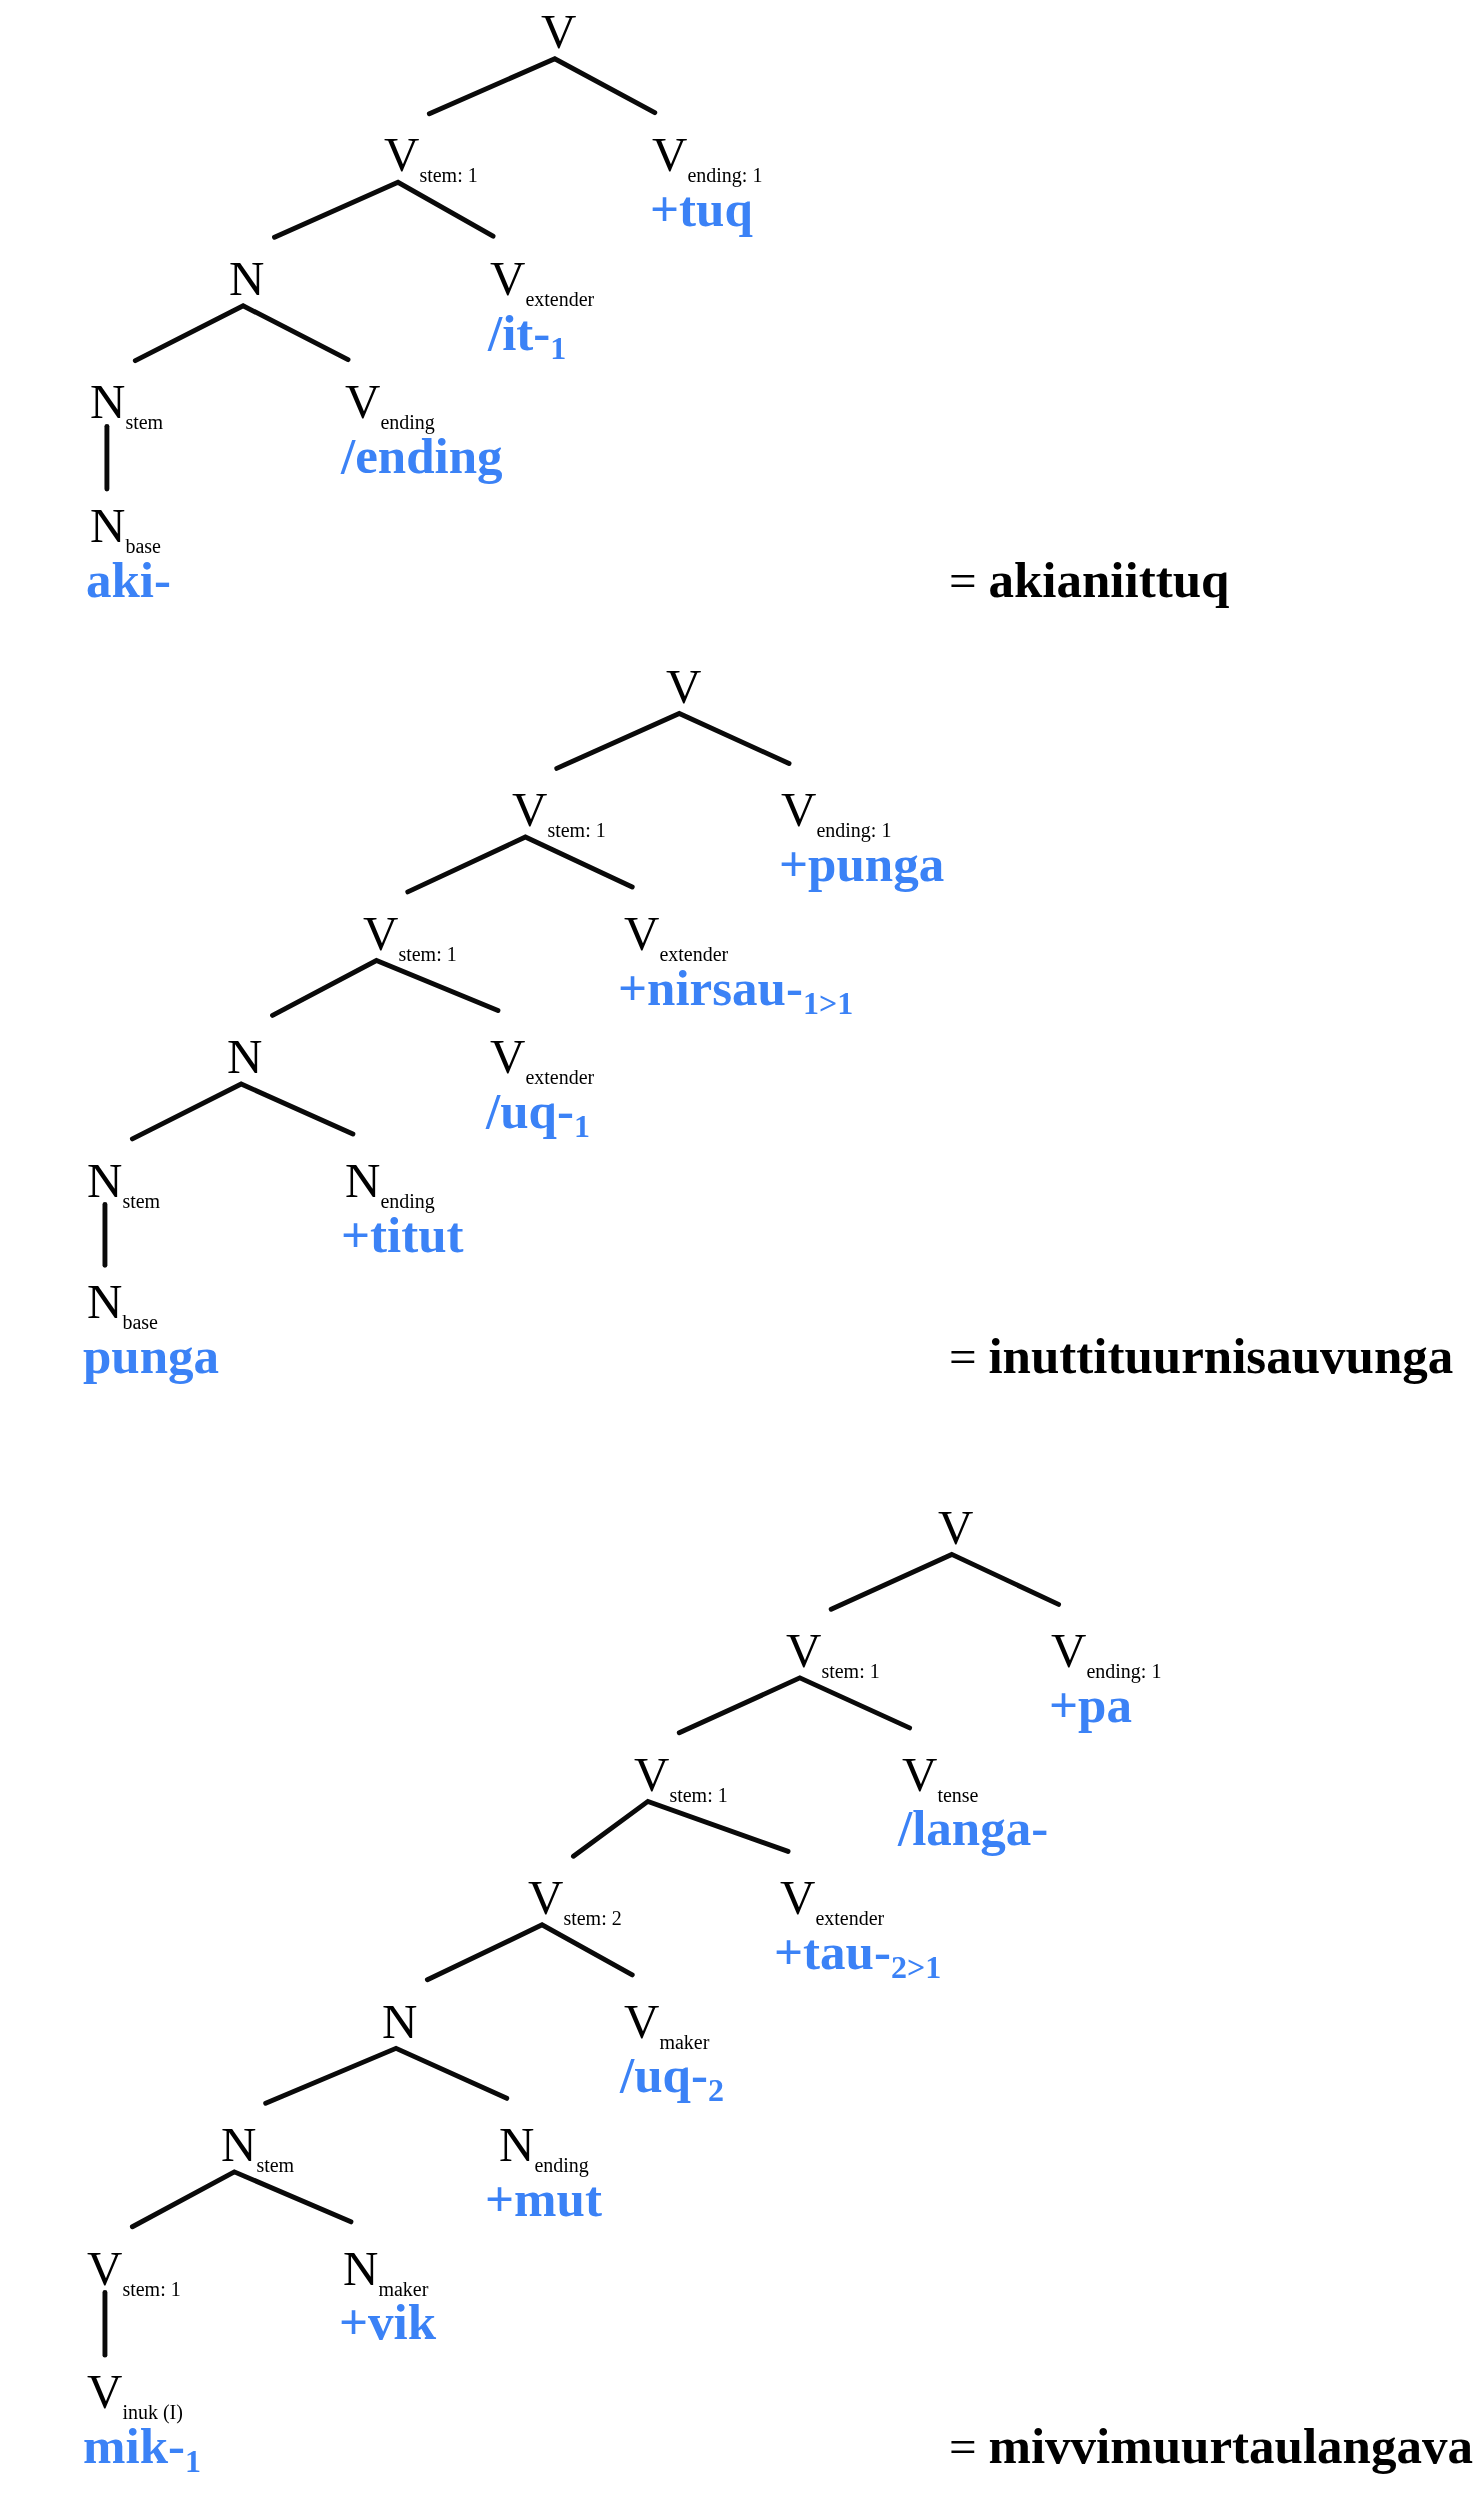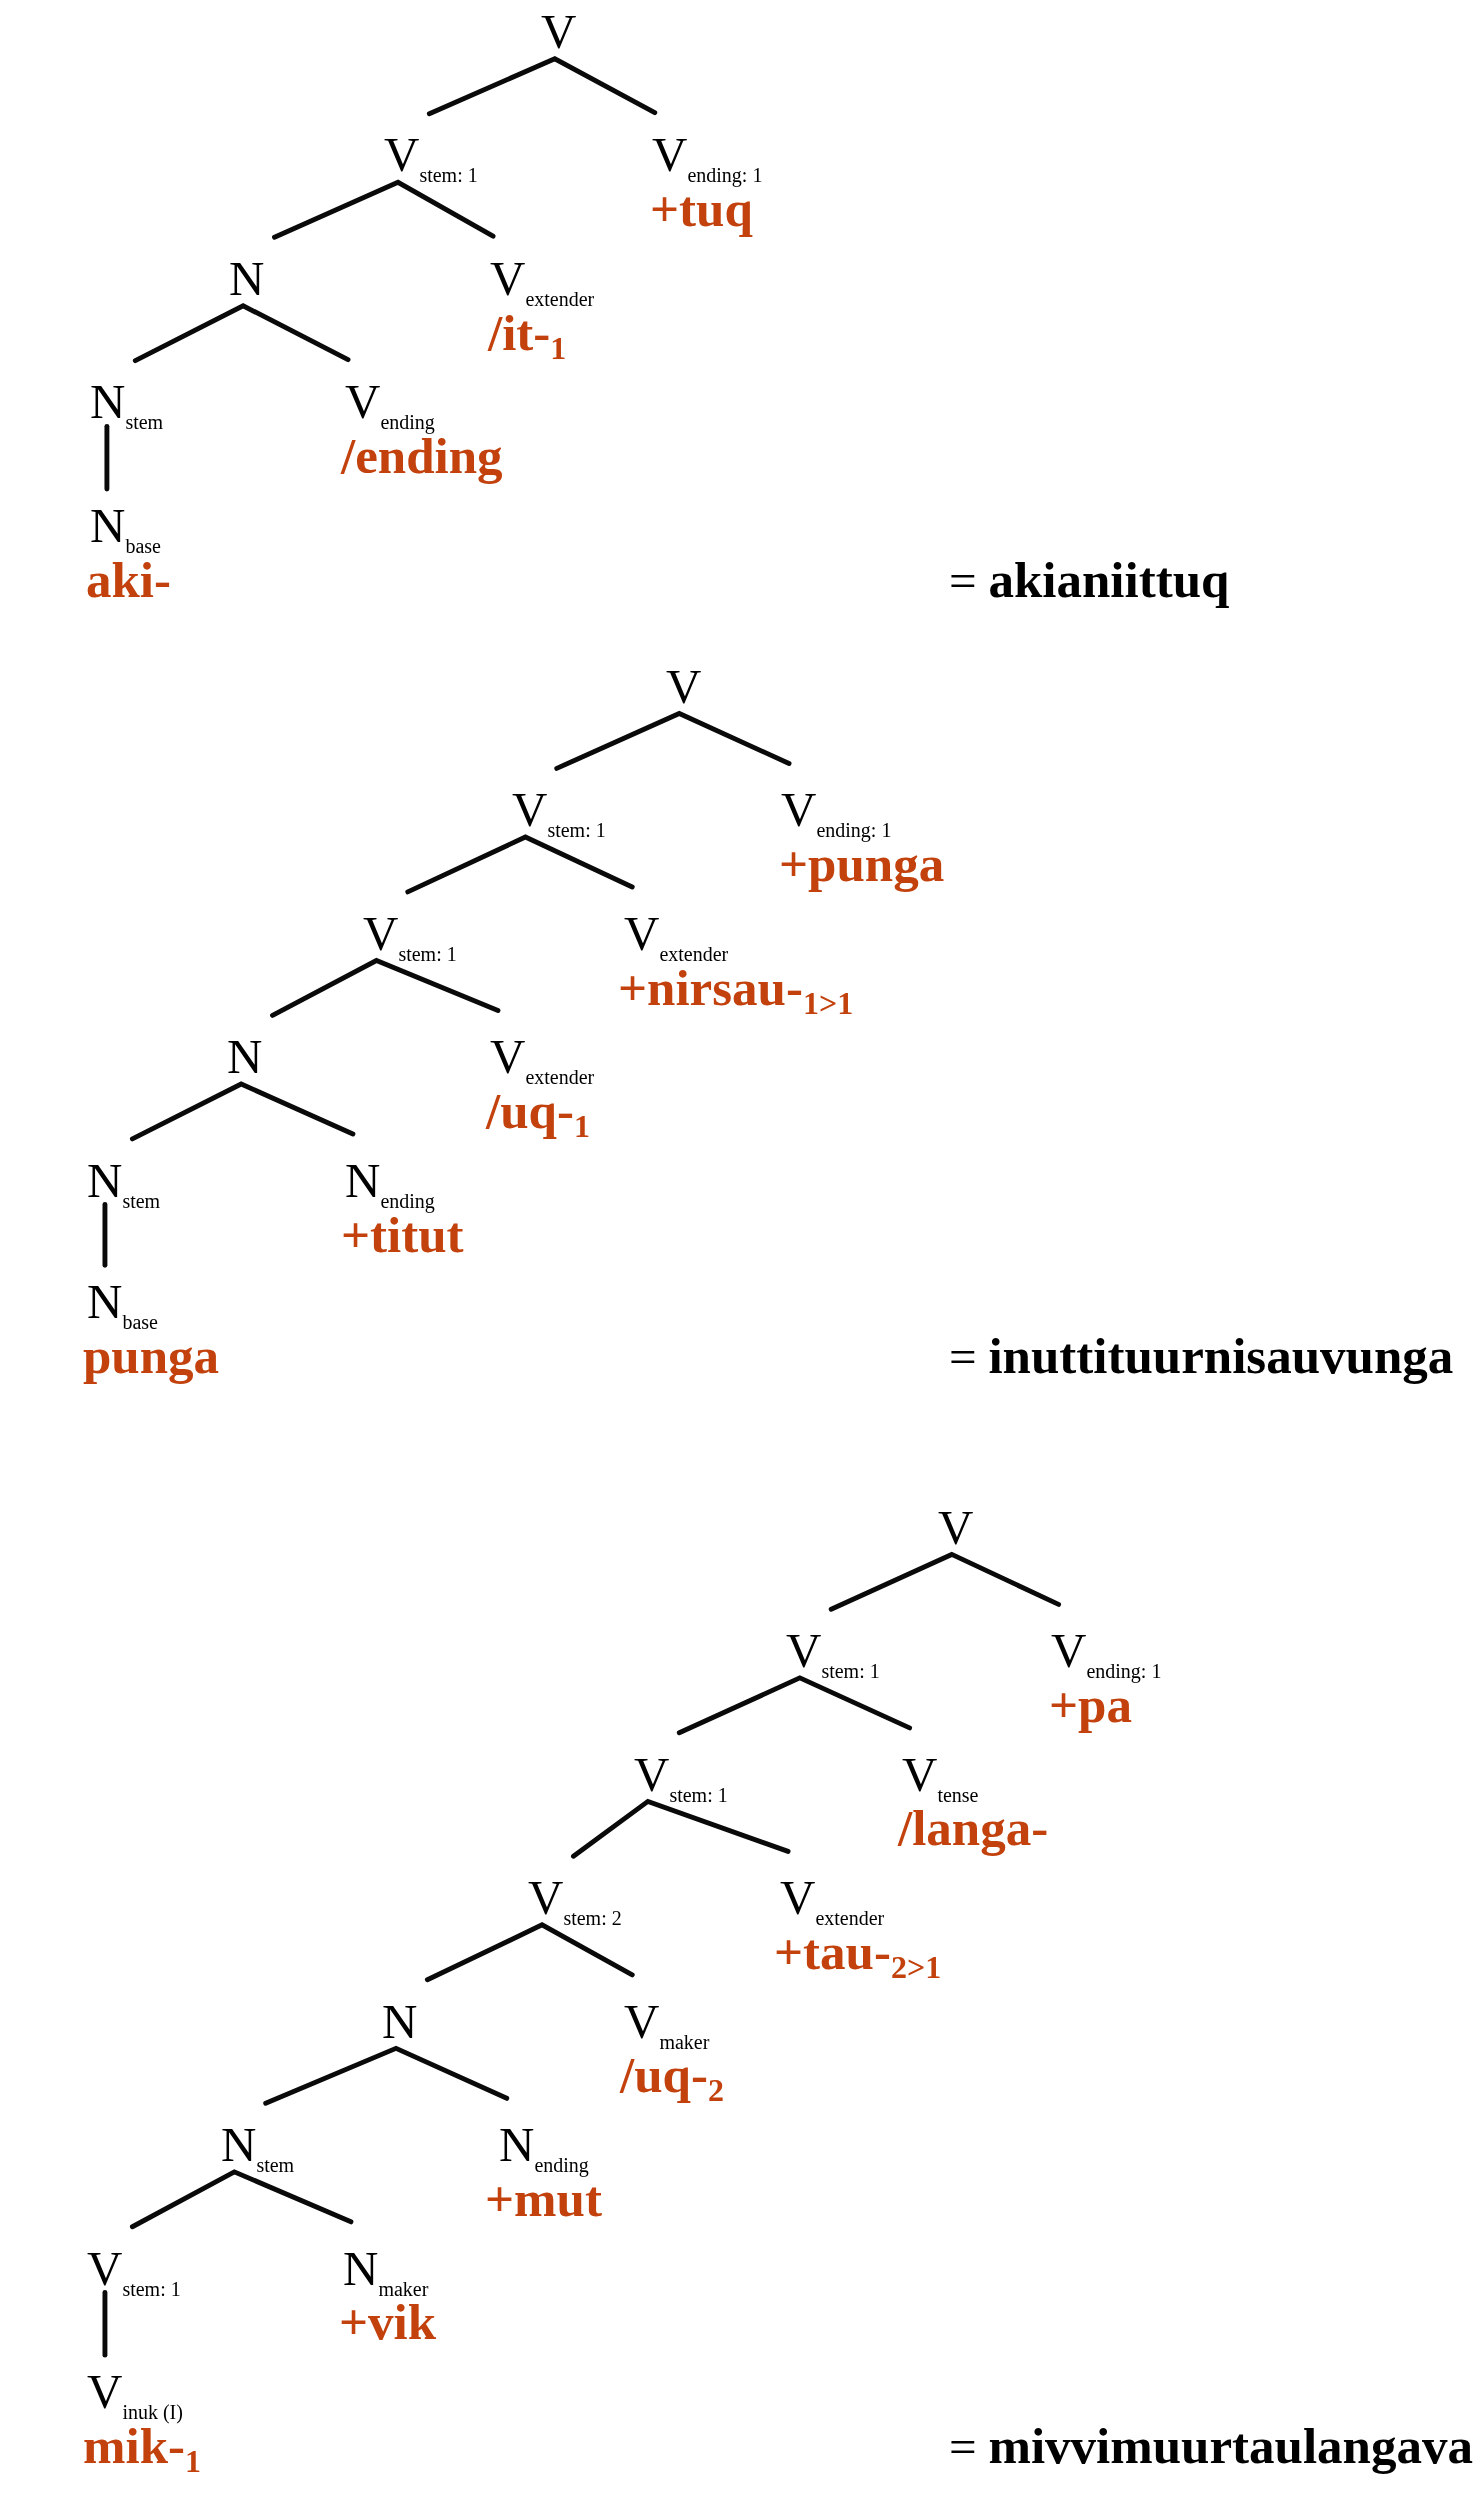--- a/index.html
+++ b/index.html
@@ -24,21 +24,21 @@
     color: #000;
   }
   .main { font-size: 49px; }
   .sub  { font-size: 20px; vertical-align: -10.8px; }
   .morph {
     position: absolute;
     white-space: nowrap;
     line-height: 1;
     font-size: 51px;
     font-weight: bold;
-    color: #c2410c;
+    color: #3b82f6;
   }
   .msub { font-size: 32px; vertical-align: -8.8px; font-weight: bold; }
   .result {
     position: absolute;
     white-space: nowrap;
     line-height: 1;
     font-size: 51px;
     font-weight: bold;
     color: #000;
   }

